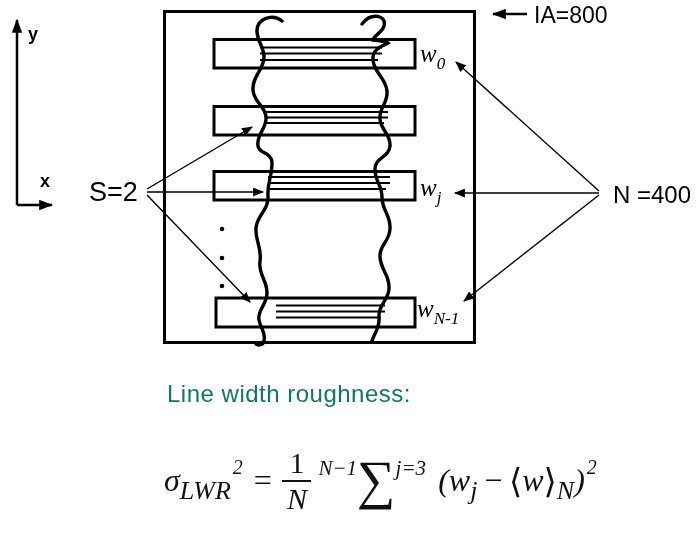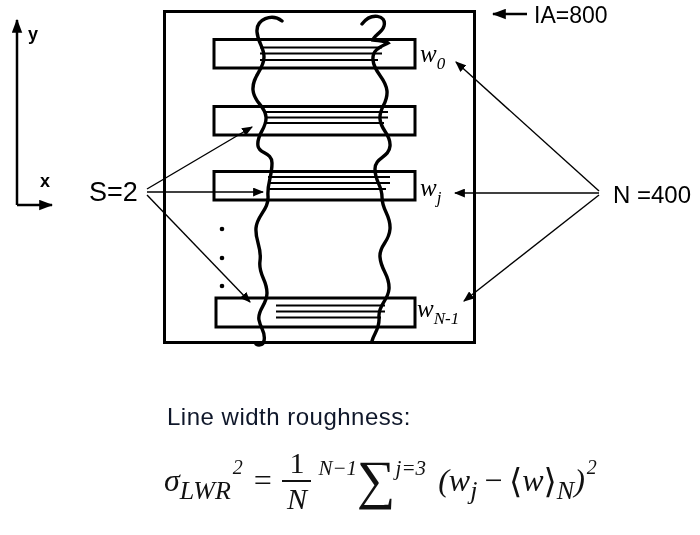--- a/index.html
+++ b/index.html
@@ -7,22 +7,22 @@
     position:relative;width:700px;height:535px;background:#ffffff;
     font-family:"Liberation Sans","DejaVu Sans",sans-serif;color:#000;
     overflow:hidden;
   }
   #diagram-svg{position:absolute;left:0;top:0;}
   .lbl{font-family:"Liberation Sans","DejaVu Sans",sans-serif;fill:#000;}
   .axis-lbl{font-weight:bold;font-size:18px;}
   .wlbl{font-family:"Liberation Serif","DejaVu Serif",serif;font-style:italic;fill:#000;font-size:25px;}
   .wsub{font-size:17px;}
   .caption{
-    position:absolute;left:167px;top:403px;
-    font-size:24px;color:#0f172a;letter-spacing:0.5px;
+    position:absolute;left:167px;top:380px;
+    font-size:24px;color:#0f766e;letter-spacing:0.5px;
   }
   .formula{
     position:absolute;left:164px;top:447px;
     display:flex;align-items:center;
     font-family:"Liberation Serif","DejaVu Serif",serif;
     font-style:italic;font-size:32px;color:#111;white-space:pre;
   }
   .f-sub{position:relative;top:10px;font-size:26px;margin-left:0;}
   .f-sup{position:relative;top:-13px;font-size:20px;margin-left:2px;}
   .f-eq{margin:0 9px;}

